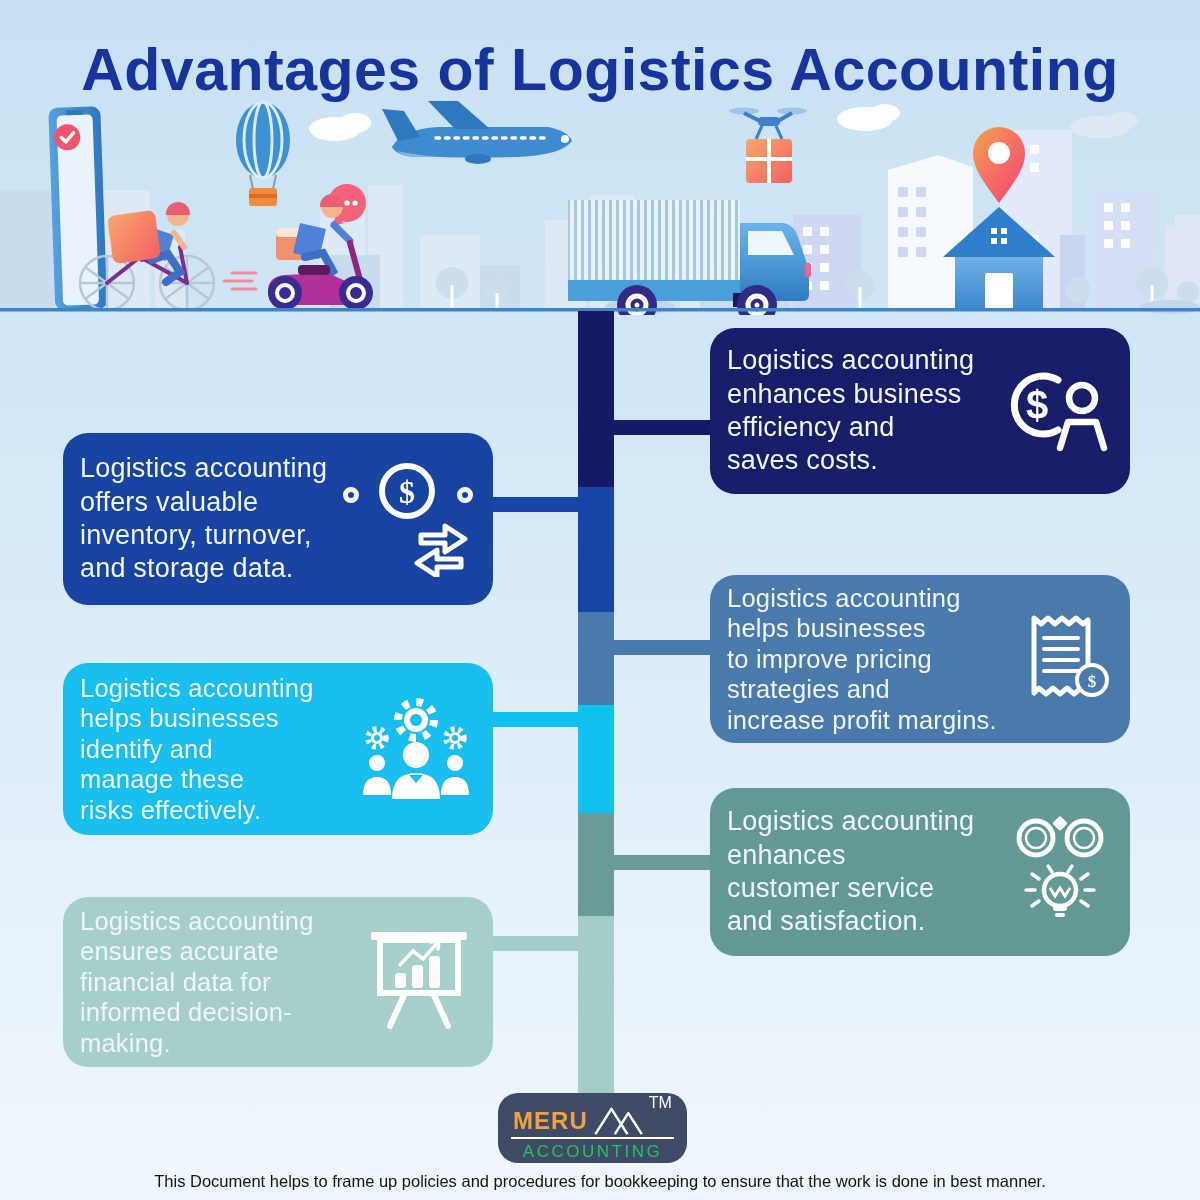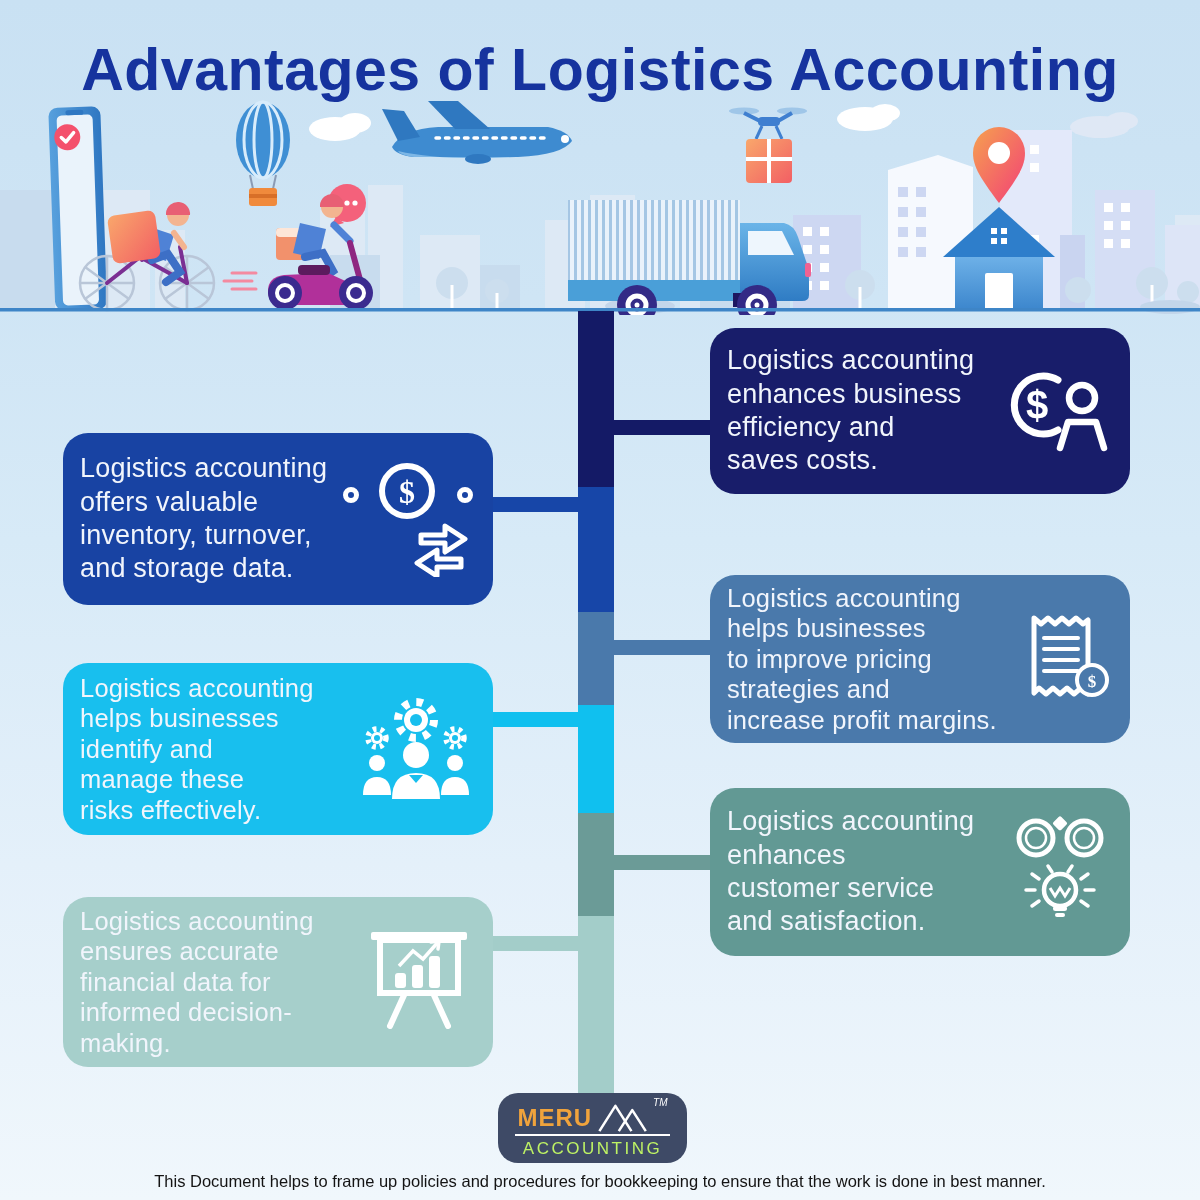--- a/index.html
+++ b/index.html
@@ -49,22 +49,22 @@
   .card-l2{left:63px;top:663px;width:430px;height:172px;background:#18bfee;}
   .card-r3{left:710px;top:788px;width:420px;height:168px;background:#629994;}
   .card-l3{left:63px;top:897px;width:430px;height:170px;background:#a6cfcb;}
   
   .logo{
     position:absolute;left:498px;top:1093px;width:189px;height:70px;border-radius:20px;
     background:#3e4a66;display:flex;flex-direction:column;align-items:center;justify-content:center;
   }
   .logo-row{display:flex;align-items:flex-end;border-bottom:2px solid #ffffff;padding:0 2px 0 2px;position:relative;}
   .logo-brand{color:#f0a33c;font-weight:700;font-size:24px;letter-spacing:1px;line-height:1;margin:0 4px 4px 0;}
-  .logo-tm{color:#ffffff;font-size:10px;line-height:1;margin:0 0 26px 3px;font-style:italic;}
-  .logo-sub{color:#bef264;font-size:17px;letter-spacing:2.5px;margin-top:3px;}
+  .logo-tm{color:#ffffff;font-size:16px;line-height:1;margin:0 0 26px 3px;}
+  .logo-sub{color:#22c55e;font-size:17px;letter-spacing:2.5px;margin-top:3px;}
   .footer{
     position:absolute;left:0;top:1172px;width:1200px;text-align:center;
     font-size:16.5px;color:#141414;
   }
 </style>
 </head>
 <body>
 
 <div class="canvas">
 

